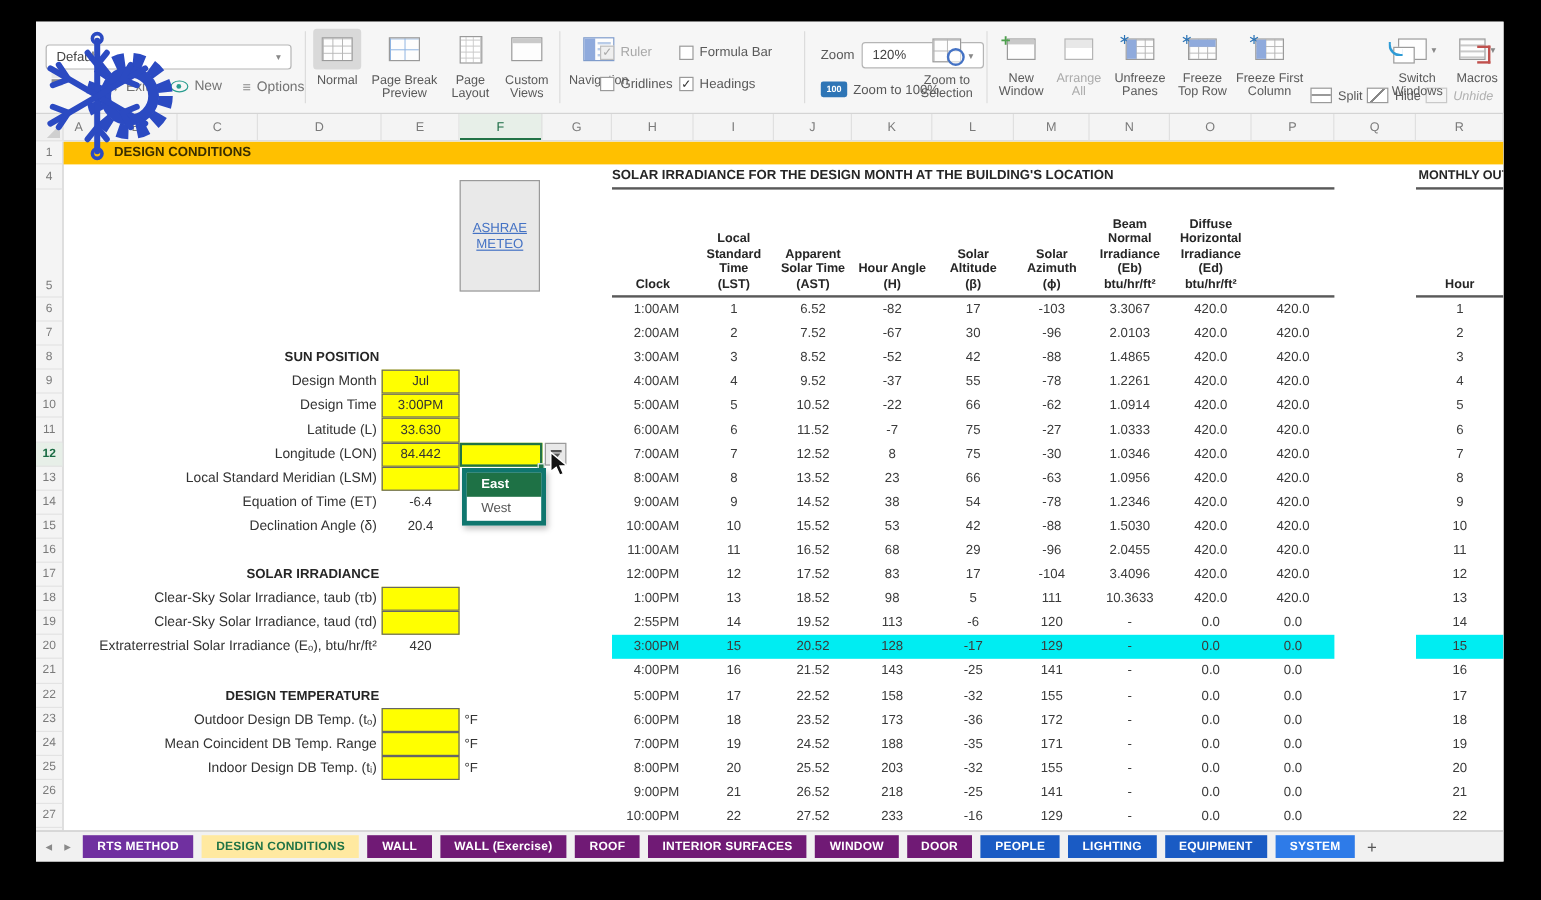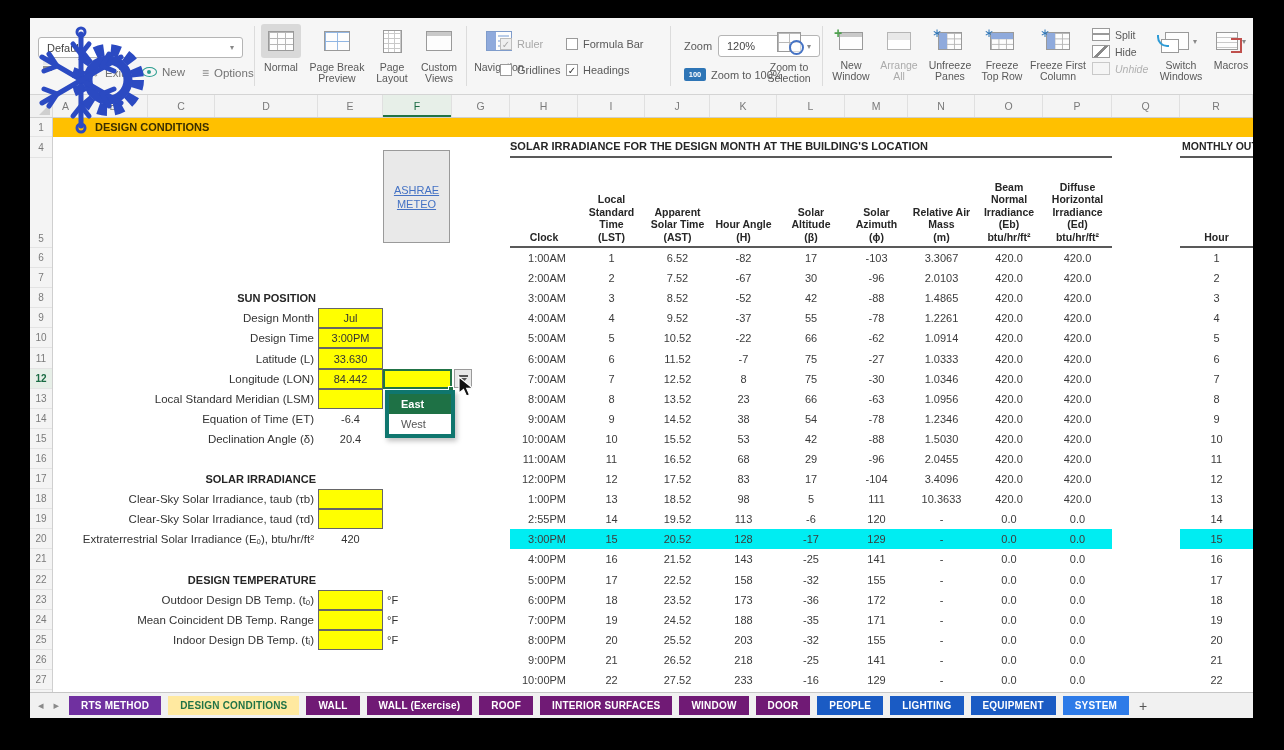--- a/index.html
+++ b/index.html
@@ -42,21 +42,21 @@
   .ic-win{width:24px;height:18px;border:1px solid #9a9a9a;background:#fdfdfd;position:relative;}
   .ic-win:before{content:"";position:absolute;left:0;right:0;top:0;height:4px;background:#c9c9c9;}
   .plus{position:absolute;left:-6px;top:-8px;color:#4ea04e;font-size:14px;font-weight:bold;}
   .ic-arr{width:24px;height:18px;border:1px solid #b5b5b5;background:linear-gradient(#e8e8e8 45%,#fff 45%);}
   .ic-frz{width:24px;height:18px;border:1px solid #9a9a9a;background:
     linear-gradient(#b5b5b5 1px,transparent 1px) 0 0/100% 34%,
     linear-gradient(90deg,#b5b5b5 1px,transparent 1px) 0 0/34% 100%,#fdfdfd;position:relative;}
   .ic-frz i{position:absolute;font-style:normal;color:#2e75b6;font-size:12px;left:-7px;top:-7px;}
   .ic-frz.b1:after{content:"";position:absolute;left:0;top:0;bottom:0;width:8px;background:#8faadc;}
   .ic-frz.b2:after{content:"";position:absolute;left:0;top:0;right:0;height:6px;background:#8faadc;}
-  .ministack{position:absolute;display:flex;flex-direction:column;gap:4px;}
+  .ministack{position:absolute;display:flex;flex-direction:row;gap:4px;margin-top:45px;}
   .minirow{display:flex;align-items:center;gap:5px;font-size:10.5px;color:#595959;}
   .minirow.dim{color:#b0b0b0;font-style:italic;}
   .ic-split{width:18px;height:13px;border:1px solid #9a9a9a;background:linear-gradient(#fff 40%,#9a9a9a 40%,#9a9a9a 55%,#fff 55%);}
   .ic-hide{width:18px;height:13px;border:1px solid #9a9a9a;background:linear-gradient(135deg,transparent 44%,#888 44%,#888 56%,transparent 56%),#fff;}
   .ic-unhide{width:18px;height:13px;border:1px solid #c9c9c9;background:#f5f5f5;}
   .ic-switch{width:24px;height:18px;border:1px solid #9a9a9a;background:#fdfdfd;position:relative;}
   .ic-switch:before{content:"";position:absolute;left:-5px;bottom:-4px;width:16px;height:12px;border:1px solid #9a9a9a;background:#fff;}
   .ic-switch:after{content:"";position:absolute;left:-9px;top:2px;width:10px;height:10px;border-left:2px solid #2e9bd6;border-bottom:2px solid #2e9bd6;border-radius:0 0 0 10px;}
   .ic-macro{width:22px;height:18px;border:1px solid #9a9a9a;background:linear-gradient(#c9c9c9 1.5px,transparent 1.5px) 3px 4px/70% 5px,#fdfdfd;position:relative;}
   .ic-macro:after{content:"";position:absolute;right:-5px;bottom:-4px;width:9px;height:11px;border:2px solid #c0504d;border-left:none;}
@@ -536,23 +536,20 @@
 Solar Time
 (AST)</div>
           <div class="th">Hour Angle
 (H)</div>
           <div class="th">Solar
 Altitude
 (β)</div>
           <div class="th">Solar
 Azimuth
 (ϕ)</div>
-          <div class="th">Relative Air
-Mass
-(m)</div>
           <div class="th">Beam
 Normal
 Irradiance
 (Eb)
 btu/hr/ft²</div>
           <div class="th">Diffuse
 Horizontal
 Irradiance
 (Ed)
 btu/hr/ft²</div>

